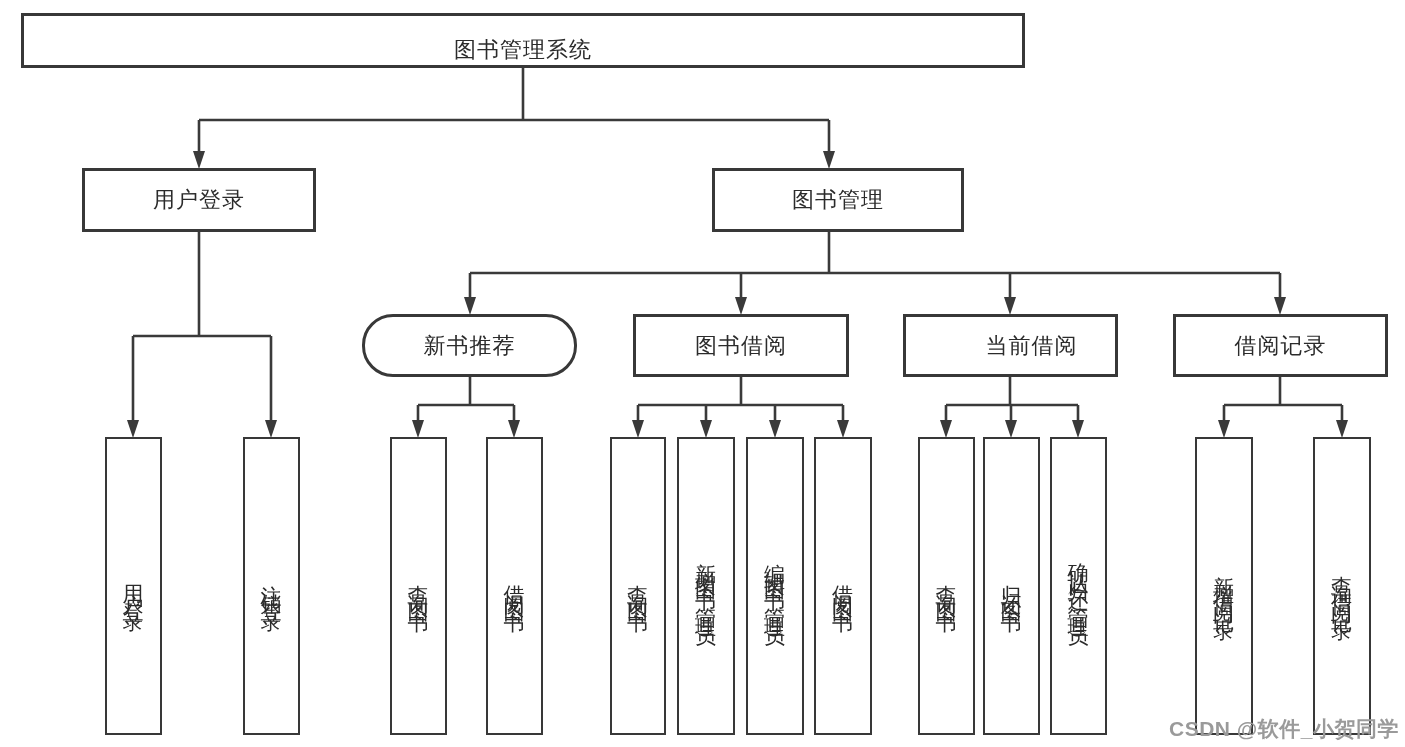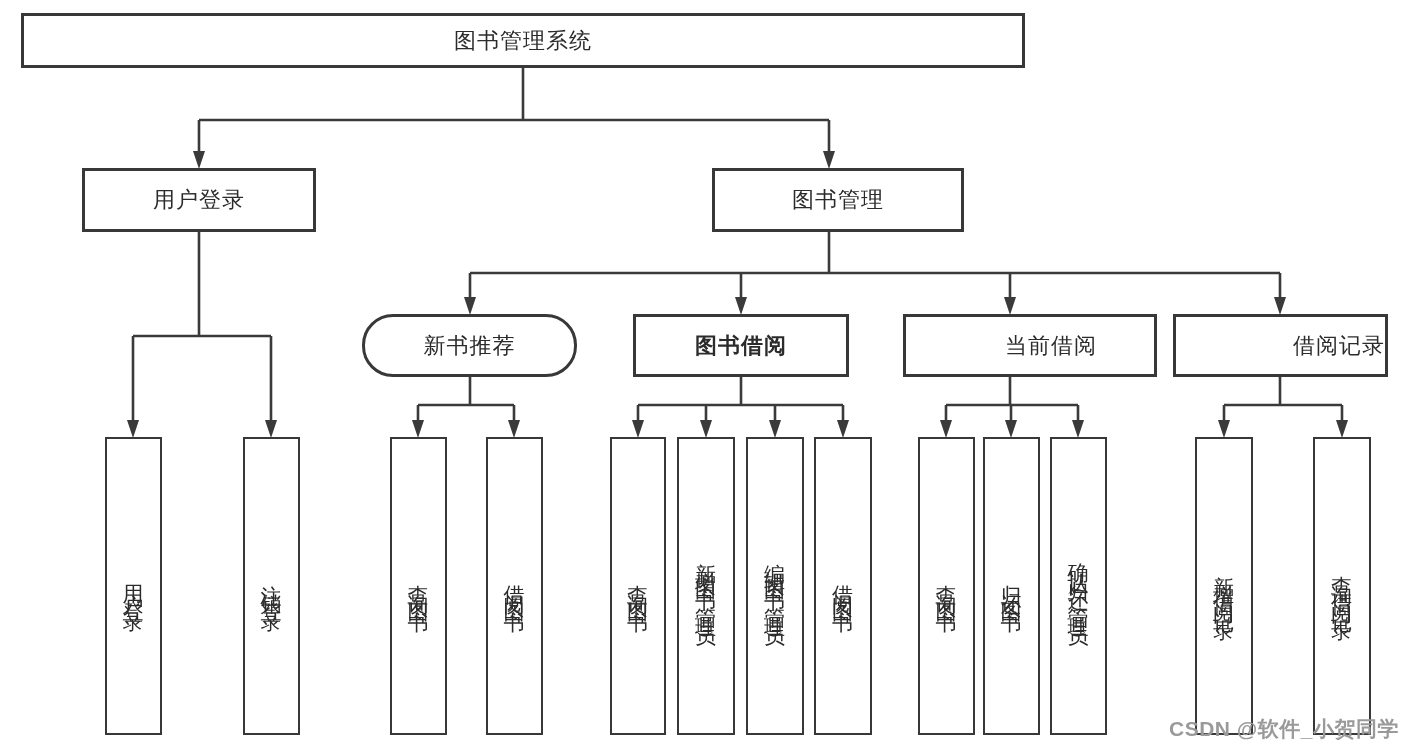--- a/index.html
+++ b/index.html
@@ -95,41 +95,41 @@
       <polygon points="769,420 781,420 775,438"></polygon>
       <polygon points="837,420 849,420 843,438"></polygon>
       <polygon points="940,420 952,420 946,438"></polygon>
       <polygon points="1005,420 1017,420 1011,438"></polygon>
       <polygon points="1072,420 1084,420 1078,438"></polygon>
       <polygon points="1218,420 1230,420 1224,438"></polygon>
       <polygon points="1336,420 1348,420 1342,438"></polygon>
     </g>
   </svg>
 
-  <div class="node" style="left:21px; top:13px; width:1004px; height:55px;">
+  <div class="node" style="left:21px; top:13px; width:1004px; height:55px;align-items:flex-end;">
     <span>图书管理系统</span>
   </div>
 
   <div class="node" style="left:82px; top:168px; width:234px; height:64px;">
     <span>用户登录</span>
   </div>
   <div class="node" style="left:712px; top:168px; width:252px; height:64px;">
     <span>图书管理</span>
   </div>
 
   <div class="node" style="left:362px; top:314px; width:215px; height:63px;border-radius:31px;">
     <span>新书推荐</span>
   </div>
-  <div class="node" style="left:633px; top:314px; width:216px; height:63px;font-weight:bold;">
+  <div class="node" style="left:633px; top:314px; width:216px; height:63px;">
     <span>图书借阅</span>
   </div>
-  <div class="node" style="left:903px; top:314px; width:254px; height:63px;padding-left:42px;">
+  <div class="node" style="left:903px; top:314px; width:215px; height:63px;padding-left:42px;">
     <span>当前借阅</span>
   </div>
-  <div class="node" style="left:1173px; top:314px; width:215px; height:63px;justify-content:flex-end;">
+  <div class="node" style="left:1173px; top:314px; width:215px; height:63px;">
     <span>借阅记录</span>
   </div>
 
   <div class="leaf" style="left:105px; top:437px; width:57px; height:298px;">
     <span>用户登录</span>
   </div>
   <div class="leaf" style="left:243px; top:437px; width:57px; height:298px;">
     <span>注销登录</span>
   </div>
 

